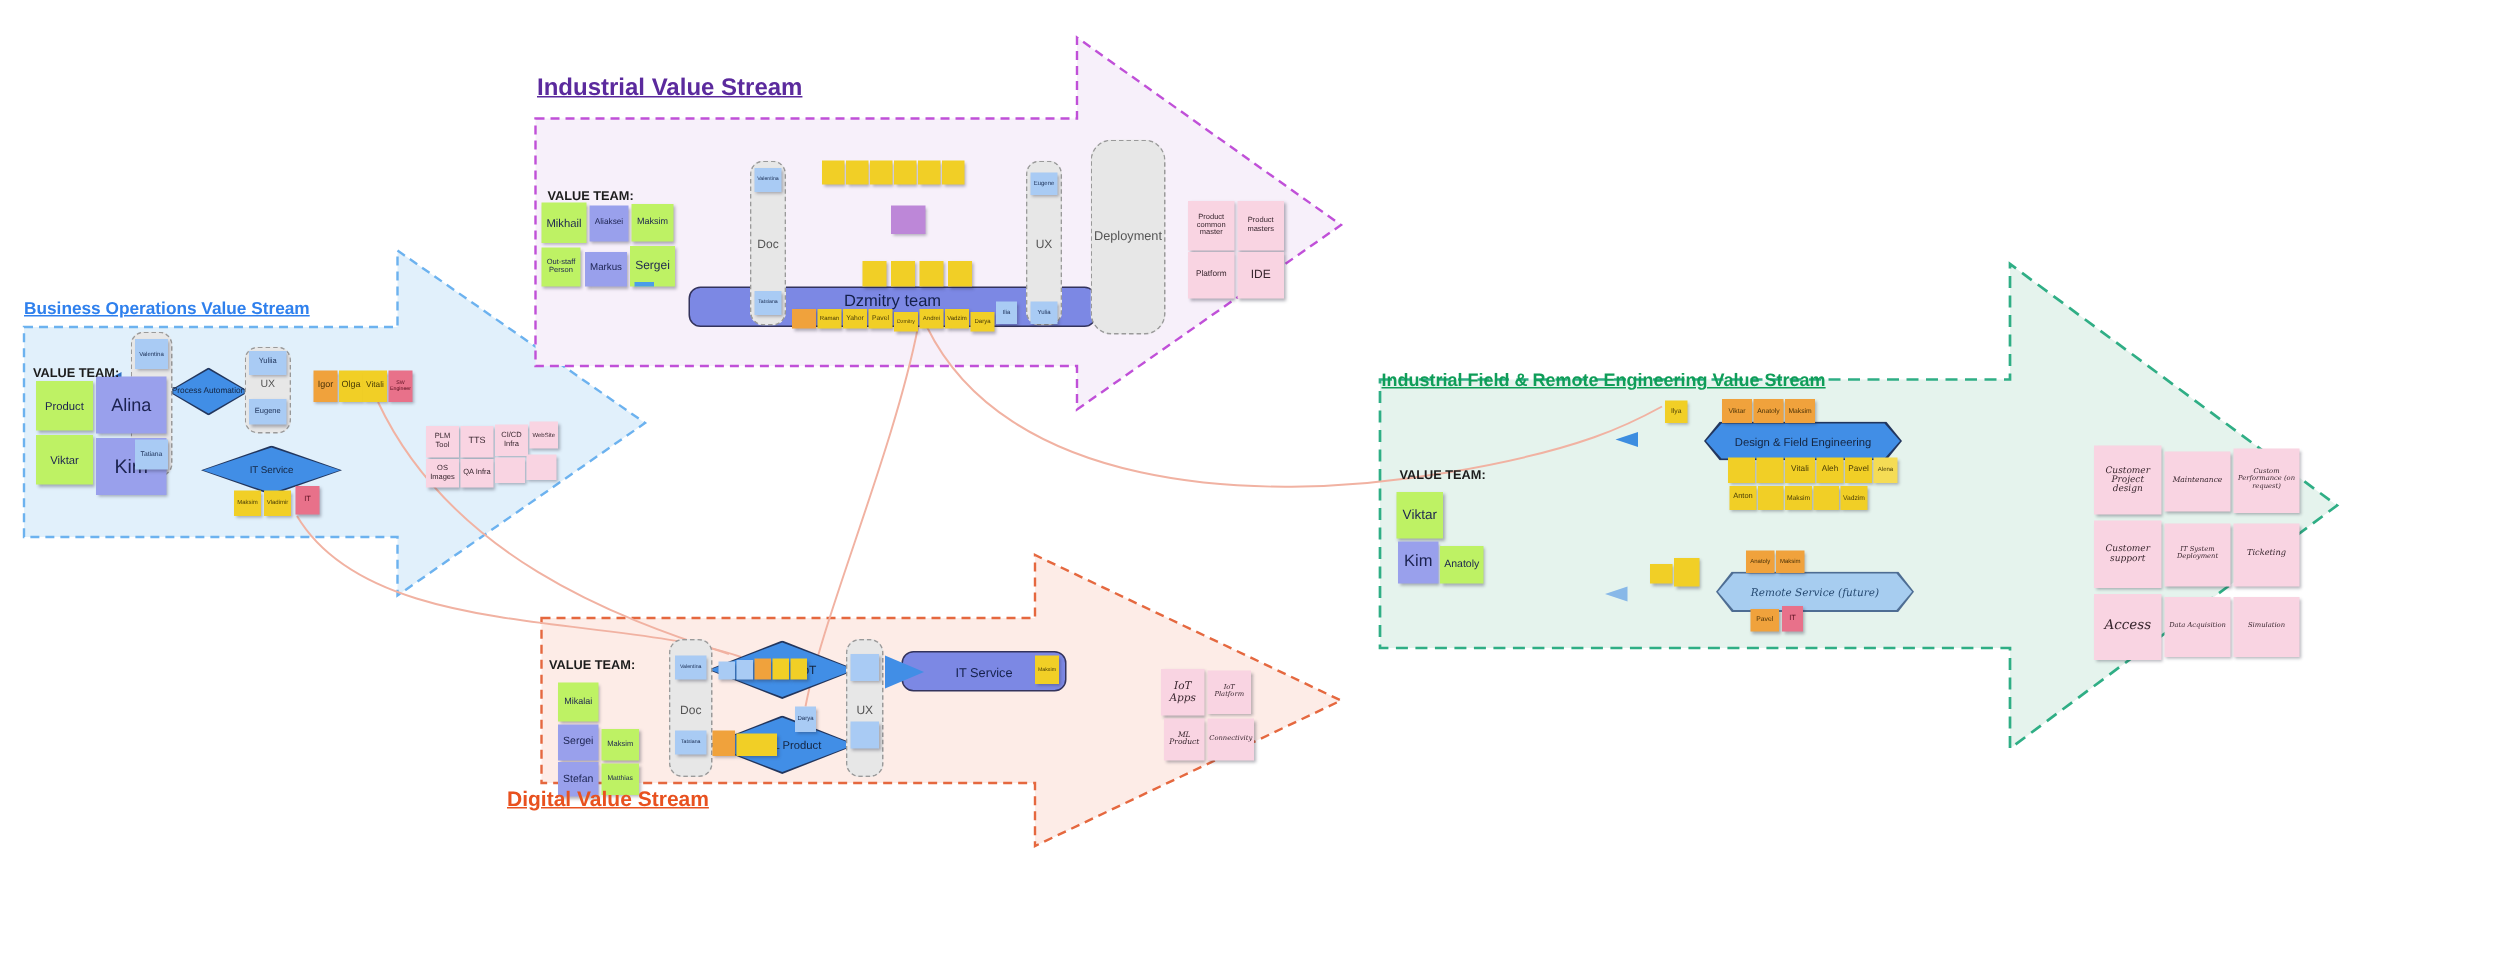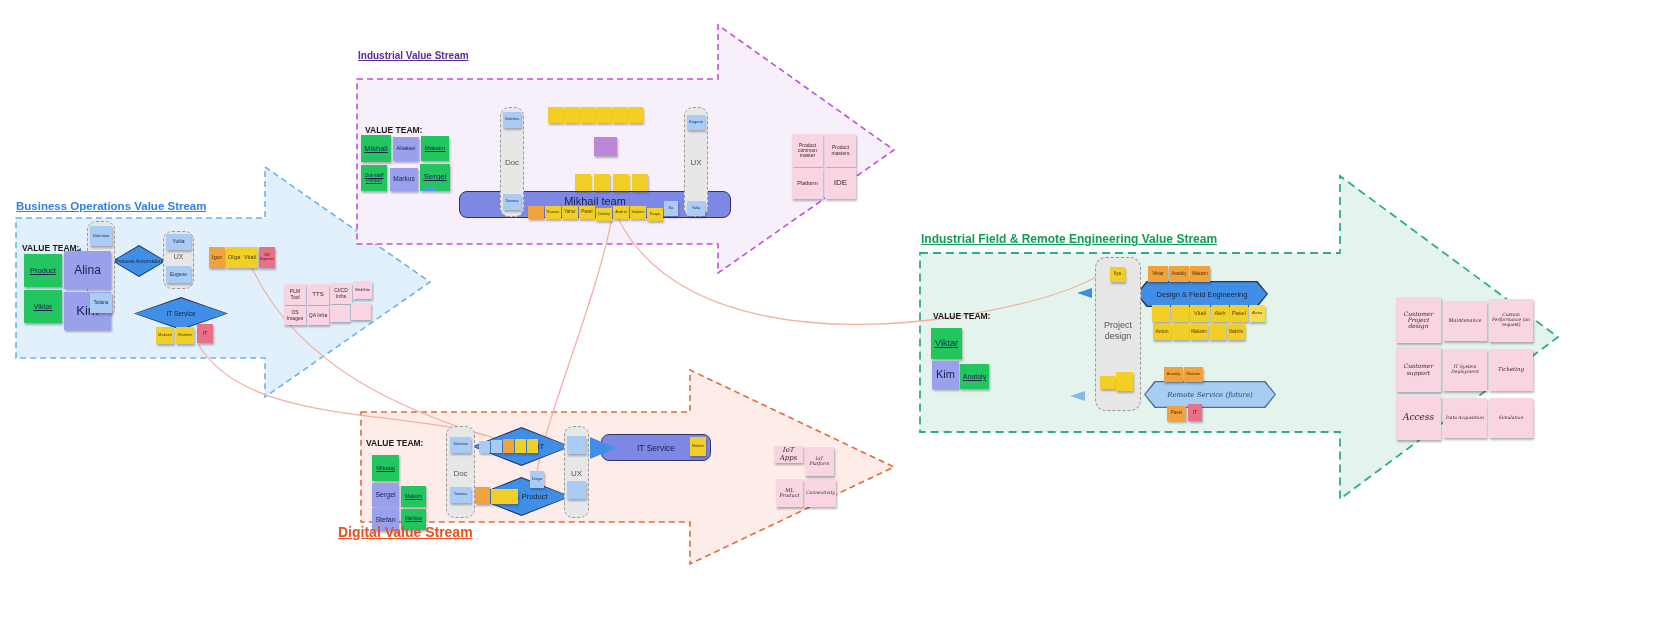--- a/index.html
+++ b/index.html
@@ -3,21 +3,21 @@
 <meta charset="utf-8">
 <style>
   html,body{margin:0;padding:0;background:#fff;font-family:"Liberation Sans",sans-serif;}
   #board{position:relative;width:1664px;height:639px;background:#fff;overflow:hidden;}
   svg.layer{position:absolute;left:0;top:0;z-index:0;}
   .title{position:absolute;font-weight:bold;text-decoration:underline;white-space:nowrap;z-index:6;}
   .vt{position:absolute;font-weight:bold;color:#1c1c1c;z-index:6;white-space:nowrap;}
   .sticky{position:absolute;display:flex;align-items:center;justify-content:center;text-align:center;
     line-height:1.05;box-shadow:1px 1.5px 2px rgba(40,40,60,.35);color:#2a2a33;padding:1px;
     box-sizing:border-box;word-break:break-word;z-index:5;overflow:hidden;}
-  .purple{background:#22c55e;color:#1c2350;text-decoration:underline;}
+  .purple{background:#bef264;color:#1c2350;}
   .purple2{background:#99a0ec;color:#1c2350;}
   .blue{background:#a9cbf4;color:#20355c;}
   .yellow{background:#f1cf26;color:#4a3d06;}
   .yellow2{background:#f5dc55;color:#4a3d06;}
   .orange{background:#f0a23c;color:#4a3208;}
   .red{background:#e8718a;color:#5c1020;}
   .pink{background:#f9d4e2;color:#38262e;}
   .violet{background:#bd87d8;color:#3a1d4d;}
   .hand{font-family:"DejaVu Serif",serif;font-style:italic;}
   .col{position:absolute;background:#e7e7e7;border:1.6px dashed #9a9a9a;border-radius:9px;box-sizing:border-box;z-index:3;}
@@ -96,21 +96,21 @@
 
   <div class="dia" style="left:134px;top:297px;width:94px;height:33px">
     <div class="shape"></div>
     <div class="fillb"></div>
     <div class="lbl" style="font-size:6.5px">IT Service</div>
   </div>
   <div class="sticky yellow" style="left:156px;top:327px;width:18px;height:17px;font-size:4px">Maksim</div>
   <div class="sticky yellow" style="left:176px;top:327px;width:18px;height:17px;font-size:4px">Vladimir</div>
   <div class="sticky red" style="left:197px;top:324px;width:16px;height:19px;font-size:5px">IT</div>
 
-  <div class="title" style="left:358px;top:50px;font-size:10px;color:#5b2a9d">Industrial Value Stream</div>
+  <div class="title" style="left:358px;top:50px;font-size:16px;color:#5b2a9d">Industrial Value Stream</div>
   <div class="vt" style="left:365px;top:125px;font-size:8.5px">VALUE TEAM:</div>
 
   <div class="sticky purple" style="left:361px;top:135px;width:30px;height:27px;font-size:7.5px">Mikhail</div>
   <div class="sticky purple2" style="left:393px;top:137px;width:26px;height:24px;font-size:5.5px">Aliaksei</div>
   <div class="sticky purple" style="left:421px;top:136px;width:28px;height:25px;font-size:6px">Maksim</div>
   <div class="sticky purple" style="left:361px;top:165px;width:26px;height:26px;font-size:5px">Out-staff Person</div>
   <div class="sticky purple2" style="left:390px;top:168px;width:28px;height:23px;font-size:6.5px">Markus</div>
   <div class="sticky purple" style="left:420px;top:164px;width:30px;height:27px;font-size:8px">Sergei</div>
   <div style="position:absolute;left:423px;top:188px;width:13px;height:3px;background:#4a9de8;z-index:6"></div>
 
@@ -122,21 +122,21 @@
   <div class="sticky yellow" style="left:628px;top:107px;width:15px;height:16px"></div>
 
   <div class="sticky violet" style="left:594px;top:137px;width:23px;height:19px;font-size:3.5px"></div>
 
   <div class="sticky yellow" style="left:575px;top:174px;width:16px;height:17px"></div>
   <div class="sticky yellow" style="left:594px;top:174px;width:16px;height:17px"></div>
   <div class="sticky yellow" style="left:613px;top:174px;width:16px;height:17px"></div>
   <div class="sticky yellow" style="left:632px;top:174px;width:16px;height:17px"></div>
 
   <div class="bar" style="left:459px;top:191px;width:272px;height:27px;font-size:11px;align-items:flex-start;padding-top:3px">
-    <span>Mikhail team</span>
+    <span>Dzmitry team</span>
   </div>
   <div class="sticky orange" style="left:528px;top:206px;width:16px;height:13px;font-size:3.5px"></div>
   <div class="sticky yellow" style="left:545px;top:206px;width:16px;height:13px;font-size:4px">Raman</div>
   <div class="sticky yellow" style="left:562px;top:206px;width:16px;height:13px;font-size:4.5px">Yahor</div>
   <div class="sticky yellow" style="left:579px;top:206px;width:16px;height:13px;font-size:4.5px">Pavel</div>
   <div class="sticky yellow" style="left:596px;top:208px;width:16px;height:13px;font-size:3.5px">Dzmitry</div>
   <div class="sticky yellow" style="left:613px;top:206px;width:16px;height:13px;font-size:4px">Andrei</div>
   <div class="sticky yellow" style="left:630px;top:206px;width:16px;height:13px;font-size:4px">Vadzim</div>
   <div class="sticky yellow" style="left:647px;top:208px;width:16px;height:13px;font-size:4px">Darya</div>
   <div class="sticky blue" style="left:664px;top:201px;width:14px;height:15px;font-size:4px">Ilia</div>
@@ -146,20 +146,23 @@
   </div>
   <div class="sticky blue" style="left:503px;top:112px;width:18px;height:16px;font-size:3.5px">Valentina</div>
   <div class="sticky blue" style="left:503px;top:194px;width:18px;height:16px;font-size:3.5px">Tatsiana</div>
 
   <div class="col" style="left:684px;top:107px;width:24px;height:110px">
     <div class="lbl" style="top:50px;font-size:8px">UX</div>
   </div>
   <div class="sticky blue" style="left:687px;top:115px;width:18px;height:15px;font-size:4px">Eugene</div>
   <div class="sticky blue" style="left:687px;top:201px;width:18px;height:15px;font-size:4px">Yulia</div>
 
+  <div class="col" style="left:727px;top:93px;width:50px;height:130px;border-radius:14px">
+    <div class="lbl" style="top:58px;font-size:8.5px">Deployment</div>
+  </div>
 
   <div class="sticky pink" style="left:792px;top:134px;width:31px;height:33px;font-size:5px">Product common master</div>
   <div class="sticky pink" style="left:825px;top:134px;width:31px;height:33px;font-size:5px">Product masters</div>
   <div class="sticky pink" style="left:792px;top:168px;width:31px;height:31px;font-size:5.5px">Platform</div>
   <div class="sticky pink" style="left:825px;top:168px;width:31px;height:31px;font-size:8px">IDE</div>
 
   <div class="title" style="left:338px;top:524px;font-size:14px;color:#e8511f">Digital Value Stream</div>
   <div class="vt" style="left:366px;top:438px;font-size:8.5px">VALUE TEAM:</div>
 
   <div class="sticky purple" style="left:372px;top:455px;width:27px;height:26px;font-size:6px">Mikalai</div>
@@ -199,26 +202,26 @@
   </div>
   <div class="sticky blue" style="left:567px;top:436px;width:19px;height:18px"></div>
   <div class="sticky blue" style="left:567px;top:481px;width:19px;height:18px"></div>
 
   <div class="tri" style="left:590px;top:437px;border-top:11px solid transparent;border-bottom:11px solid transparent;border-left:26px solid #418ee6"></div>
   <div class="bar" style="left:601px;top:434px;width:110px;height:27px;font-size:8.5px;align-items:center">
     <span>IT Service</span>
   </div>
   <div class="sticky yellow" style="left:690px;top:437px;width:16px;height:19px;font-size:3.5px">Maksim</div>
 
-  <div class="sticky pink hand" style="left:774px;top:446px;width:29px;height:17px;font-size:7px">IoT Apps</div>
+  <div class="sticky pink hand" style="left:774px;top:446px;width:29px;height:31px;font-size:7px">IoT Apps</div>
   <div class="sticky pink hand" style="left:805px;top:447px;width:29px;height:29px;font-size:4.5px">IoT Platform</div>
   <div class="sticky pink hand" style="left:776px;top:479px;width:27px;height:28px;font-size:5px">ML Product</div>
   <div class="sticky pink hand" style="left:805px;top:479px;width:31px;height:28px;font-size:4.5px">Connectivity</div>
 
-  <div class="title" style="left:921px;top:232px;font-size:12px;color:#0f9d58">Industrial Field &amp; Remote Engineering Value Stream</div>
+  <div class="title" style="left:921px;top:246px;font-size:12px;color:#0f9d58">Industrial Field &amp; Remote Engineering Value Stream</div>
   <div class="vt" style="left:933px;top:311px;font-size:8.5px">VALUE TEAM:</div>
 
   <div class="sticky purple" style="left:931px;top:328px;width:31px;height:31px;font-size:9px">Viktar</div>
   <div class="sticky purple2" style="left:932px;top:361px;width:27px;height:28px;font-size:11px">Kim</div>
   <div class="sticky purple" style="left:960px;top:364px;width:29px;height:25px;font-size:7px">Anatoly</div>
 
   <div class="sticky orange" style="left:1148px;top:266px;width:20px;height:16px;font-size:4.5px">Viktar</div>
   <div class="sticky orange" style="left:1169px;top:266px;width:20px;height:16px;font-size:4.5px">Anatoly</div>
   <div class="sticky orange" style="left:1190px;top:266px;width:20px;height:16px;font-size:4.5px">Maksim</div>
 
@@ -248,23 +251,20 @@
   <div class="dia hex" style="left:1144px;top:381px;width:132px;height:27px">
     <div class="shape" style="background:#4e6d93"></div>
     <div class="fillb lt"></div>
     <div class="lbl hand" style="font-size:7px;color:#274b73">Remote Service (future)</div>
   </div>
   <div class="tri" style="left:1070px;top:391px;border-top:5px solid transparent;border-bottom:5px solid transparent;border-right:15px solid #88b8e8"></div>
 
   <div class="sticky orange" style="left:1167px;top:406px;width:19px;height:15px;font-size:4.5px">Pavel</div>
   <div class="sticky red" style="left:1188px;top:404px;width:14px;height:17px;font-size:5px">IT</div>
 
-  <div class="col" style="left:1095px;top:257px;width:46px;height:154px;border-radius:11px">
-    <div class="lbl" style="top:62px;font-size:9px;line-height:1.2">Project design</div>
-  </div>
   <div class="sticky yellow" style="left:1110px;top:267px;width:15px;height:15px;font-size:4.5px">Ilya</div>
   <div class="sticky yellow" style="left:1100px;top:376px;width:15px;height:13px;font-size:3px"></div>
   <div class="sticky yellow" style="left:1116px;top:372px;width:17px;height:19px;font-size:3px"></div>
 
   <div class="sticky pink hand" style="left:1396px;top:297px;width:45px;height:46px;font-size:6px">Customer Project design</div>
   <div class="sticky pink hand" style="left:1443px;top:301px;width:44px;height:40px;font-size:5px">Maintenance</div>
   <div class="sticky pink hand" style="left:1489px;top:299px;width:44px;height:43px;font-size:4.5px">Custom Performance (on request)</div>
   <div class="sticky pink hand" style="left:1396px;top:347px;width:45px;height:45px;font-size:6px">Customer support</div>
   <div class="sticky pink hand" style="left:1443px;top:349px;width:44px;height:42px;font-size:4.5px">IT System Deployment</div>
   <div class="sticky pink hand" style="left:1489px;top:349px;width:44px;height:42px;font-size:5.5px">Ticketing</div>

